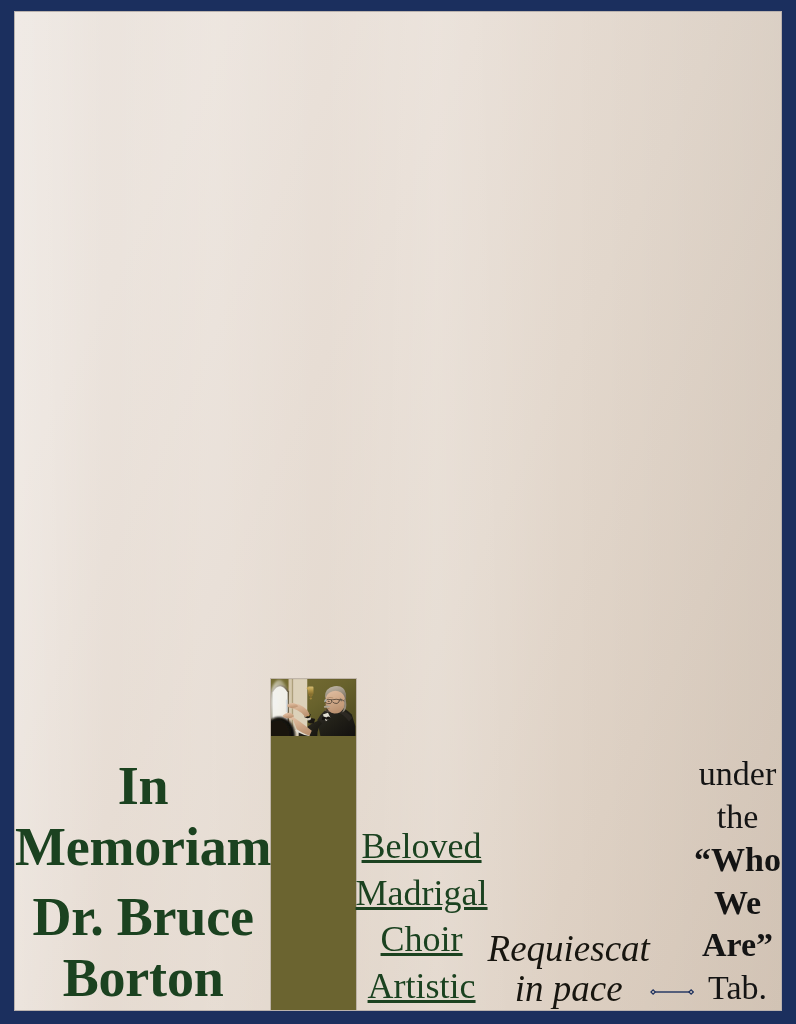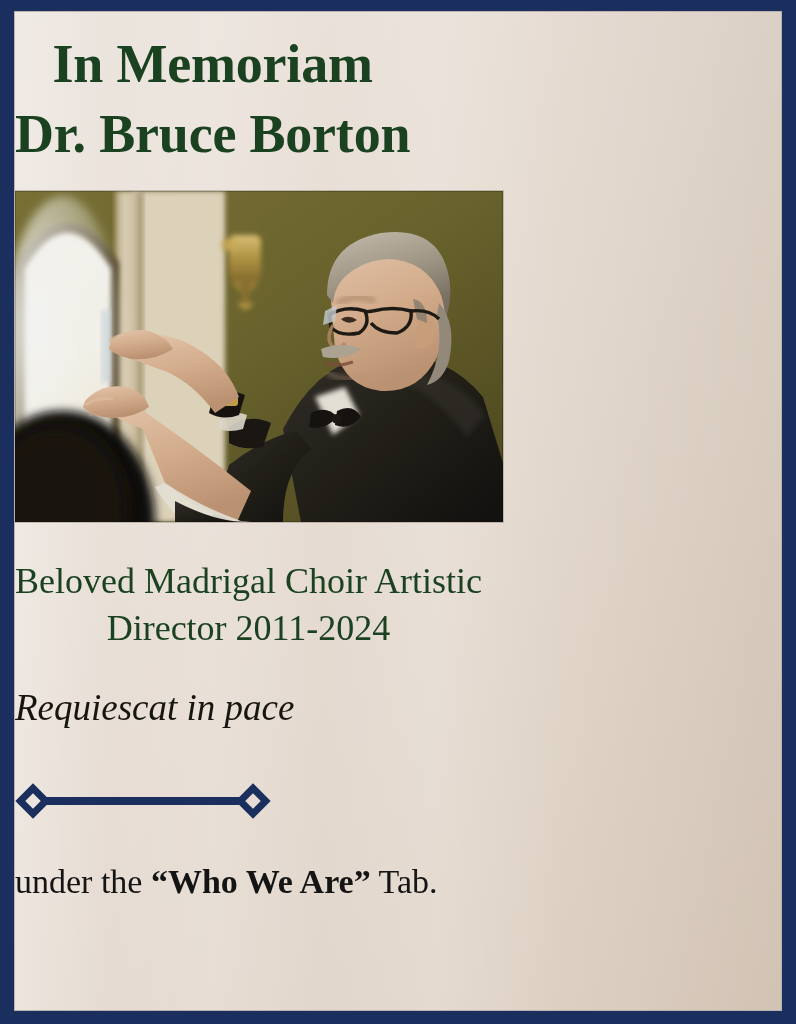--- a/index.html
+++ b/index.html
@@ -34,22 +34,22 @@
     background:
       linear-gradient(115deg,
         #ece5df 0%,
         #ebe3dc 18%,
         #e7ddd4 38%,
         #e3d8cd 58%,
         #ded1c4 78%,
         #d8c9ba 100%);
     border: 1px solid #b9b2ae;
     display: flex;
-    flex-direction: column;
-    align-items: flex-start;
+    flex-direction: row;
+    align-items: flex-end;
     overflow: hidden;
   }
   
   .panel::before {
     content: "";
     position: absolute;
     inset: 0;
     pointer-events: none;
     background:
       linear-gradient(90deg,
@@ -94,21 +94,21 @@
 
   
   .caption {
     margin-top: 36px;
     text-align: center;
     color: #1b4220;
     font-size: 36px;
     line-height: 1.30;
     max-width: 620px;
   }
-  .caption .cap-line { display: block; }
+  .caption .cap-line { display: block; text-decoration: underline; }
 
   .latin {
     margin-top: 36px;
     text-align: center;
     color: #17150f;
     font-style: italic;
     font-size: 37px;
     line-height: 1.1;
   }
 
@@ -288,21 +288,20 @@
         <path d="M150,292 Q186,316 226,330 L236,331 L168,331 Q150,314 140,296 Z" fill="#efeae0" opacity="0.92"></path>
         <path d="M160,310 Q200,331 232,331 L160,331 Z" fill="url(#suitG)"></path>
 
         <rect x="0" y="0" width="488" height="331" fill="#2a2412" opacity="0.06"></rect>
         <rect x="0" y="0" width="488" height="331" fill="none" stroke="rgba(0,0,0,0.25)" stroke-width="1.5"></rect>
       </svg>
     </div>
 
     <div class="caption">
       <span class="cap-line">Beloved Madrigal Choir Artistic</span>
-      <span class="cap-line">Director 2011-2024</span>
     </div>
 
     <div class="latin">Requiescat in pace</div>
 
     <svg class="divider" viewBox="0 0 256 36">
       <g fill="none" stroke="#1b2f5e" stroke-width="7" stroke-linejoin="miter">
         <rect x="9" y="9" width="18" height="18" transform="rotate(45 18 18)"></rect>
         <rect x="229" y="9" width="18" height="18" transform="rotate(45 238 18)"></rect>
       </g>
       <rect x="30" y="14" width="196" height="8" fill="#1b2f5e"></rect>

